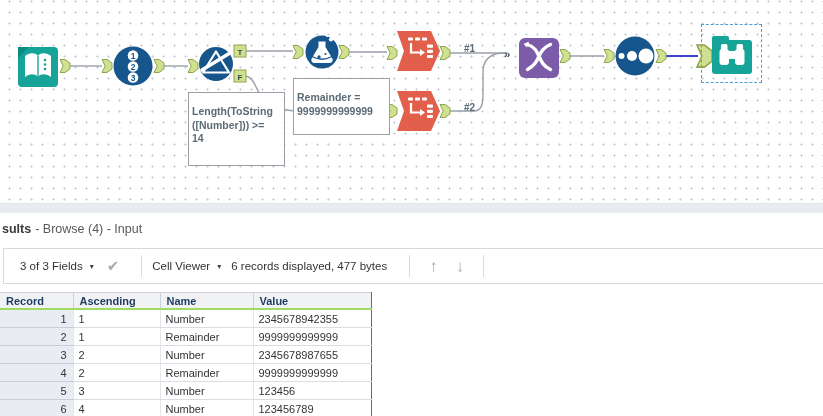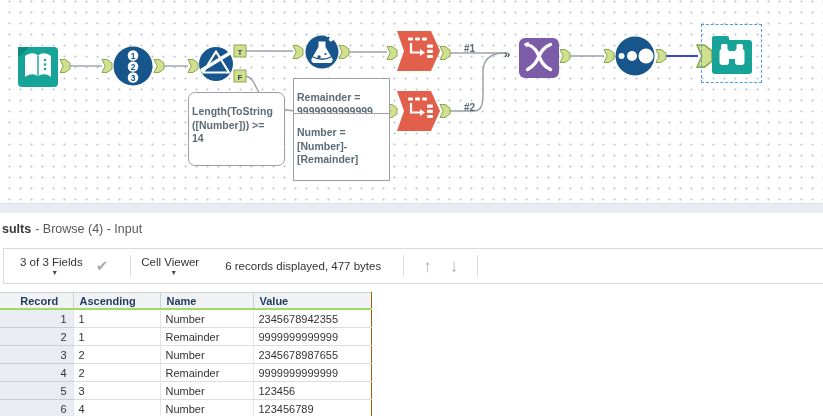--- a/index.html
+++ b/index.html
@@ -21,37 +21,37 @@
   
   .res-title{position:absolute;left:0;top:213px;width:823px;height:35px;background:#fff;
        font-size:12.5px;color:#595959;}
   .res-title .inner{padding:9px 0 0 2px;}
   .res-title b{color:#3a3a3a;margin-top:25px;}
   .res-title .rest{margin-left:4px;}
   .toolbar{position:absolute;left:3px;top:248px;right:-2px;height:36px;background:#fff;
        border:1px solid #d9d9d9;display:flex;align-items:center;font-size:11.5px;color:#333;
        box-sizing:border-box;}
   .toolbar .pad{width:16px;}
-  .tb-item{display:flex;align-items:center;cursor:default;flex-direction:column;}
+  .tb-item{display:flex;align-items:center;cursor:default;}
   .caret{font-size:8px;color:#444;margin-left:7px;}
   .check{font-size:15px;color:#ababab;margin:0 12px 0 13px;}
   .vsep{width:1px;height:22px;background:#dcdcdc;margin:0 10px;}
   .arrow{font-size:17px;color:#a7aeb6;margin:0 9px;line-height:1;}
-  .records-info{margin-left:26px;}
+  .records-info{margin-left:10px;}
   
   table.grid{position:absolute;left:0;top:292px;border-collapse:collapse;table-layout:fixed;
        font-size:11px;color:#333;background:#fff;}
   table.grid th{background:#f1f2f4;color:#1d3a5f;text-align:left;font-weight:bold;
        height:15px;padding:0 0 0 6px;border-top:1px solid #cdd2da;border-left:1px solid #cdd2da;
        border-bottom:2px solid #9edb63;font-size:11px;}
   table.grid td{height:17px;padding:0 5px;border-bottom:1px solid #d9dde6;
        border-left:1px solid #e2e6ed;overflow:hidden;white-space:nowrap;}
   table.grid td.rec{background:#e9ecf3;text-align:right;border-bottom:1px solid #c9cdd7;
        border-left:none;padding-right:6px;}
-  table.grid th:first-child{border-left:none;text-align:center;}
+  table.grid th:first-child{border-left:none;}
   table.grid td:last-child,table.grid th:last-child{border-right:1px solid #a16207;}
 </style>
 </head>
 <body>
 
 <div class="canvas">
 
   <svg width="823" height="203" viewBox="0 0 823 203">
     <defs>
       <path id="anchor" d="M0,0 L5,0 L10,3.5 L10,9.5 L5,13 L0,13 L3.2,6.5 Z"></path>
@@ -190,33 +190,28 @@
         <rect x="728.5" y="51" width="7" height="8"></rect>
       </g>
     </g>
   </svg>
 
   <div class="selection"></div>
 
   <div class="conn-label" style="left:464px;top:43px;">#1</div>
   <div class="conn-label" style="left:464px;top:102px;">#2</div>
 
-  <div class="ann" style="left:188px;top:92px;width:89px;height:48px;border-radius:7px;">
+  <div class="ann" style="left:188px;top:92px;width:89px;height:48px;">
     <div>Length(ToString</div>
     <div>([Number])) &gt;=</div>
     <div>14</div>
   </div>
   <div class="ann" style="left:293px;top:78px;width:89px;height:31px;">
     <div>Remainder =</div>
     <div>9999999999999</div>
-  </div>
-  <div class="ann" style="left:293px;top:113px;width:89px;height:42px;">
-    <div>Number =</div>
-    <div>[Number]-</div>
-    <div>[Remainder]</div>
   </div>
 </div>
 
 <div class="splitter"></div>
 
 <div class="res-title">
   <div class="inner">
     <b>sults</b><span class="rest">- Browse (4) - Input</span>
   </div>
 </div>

